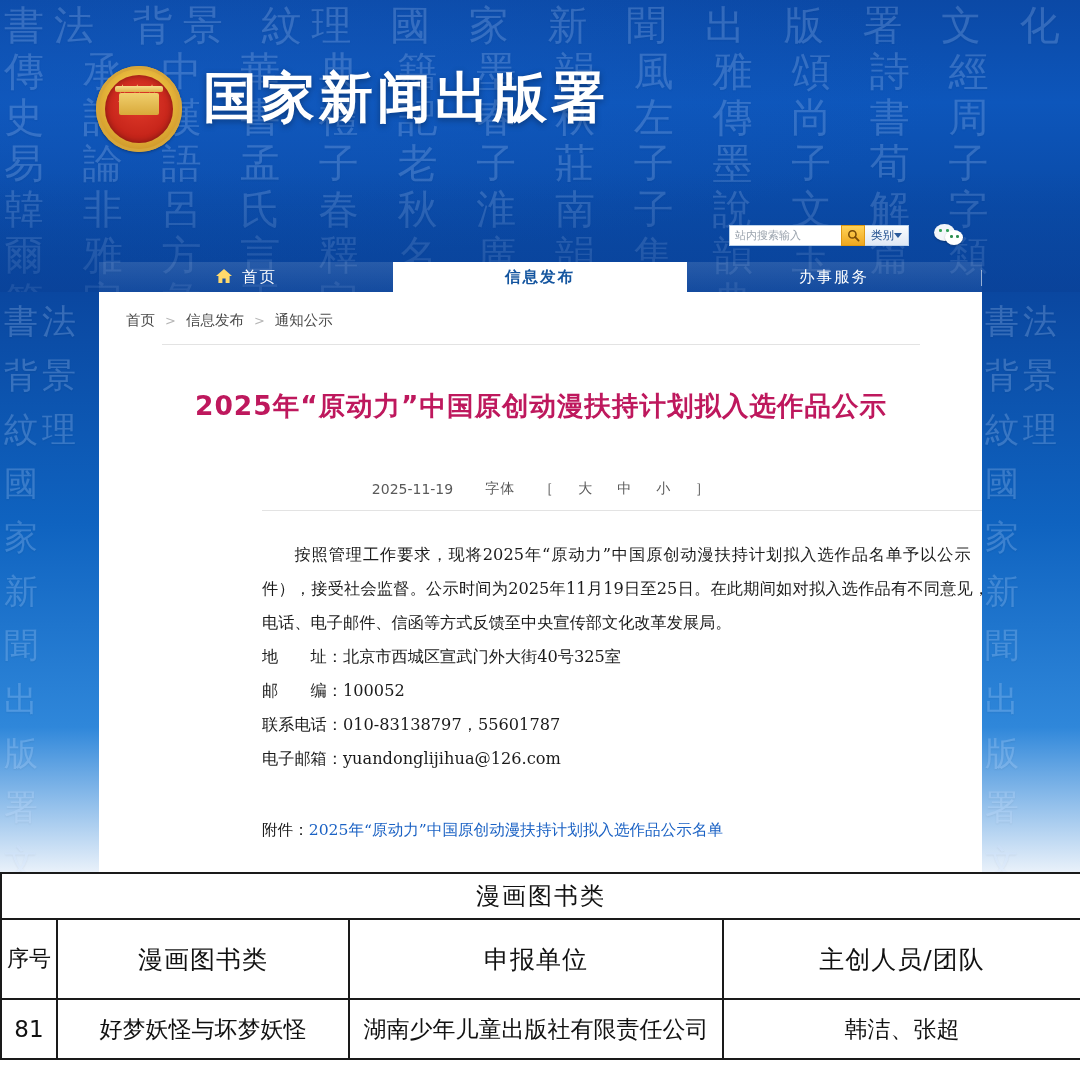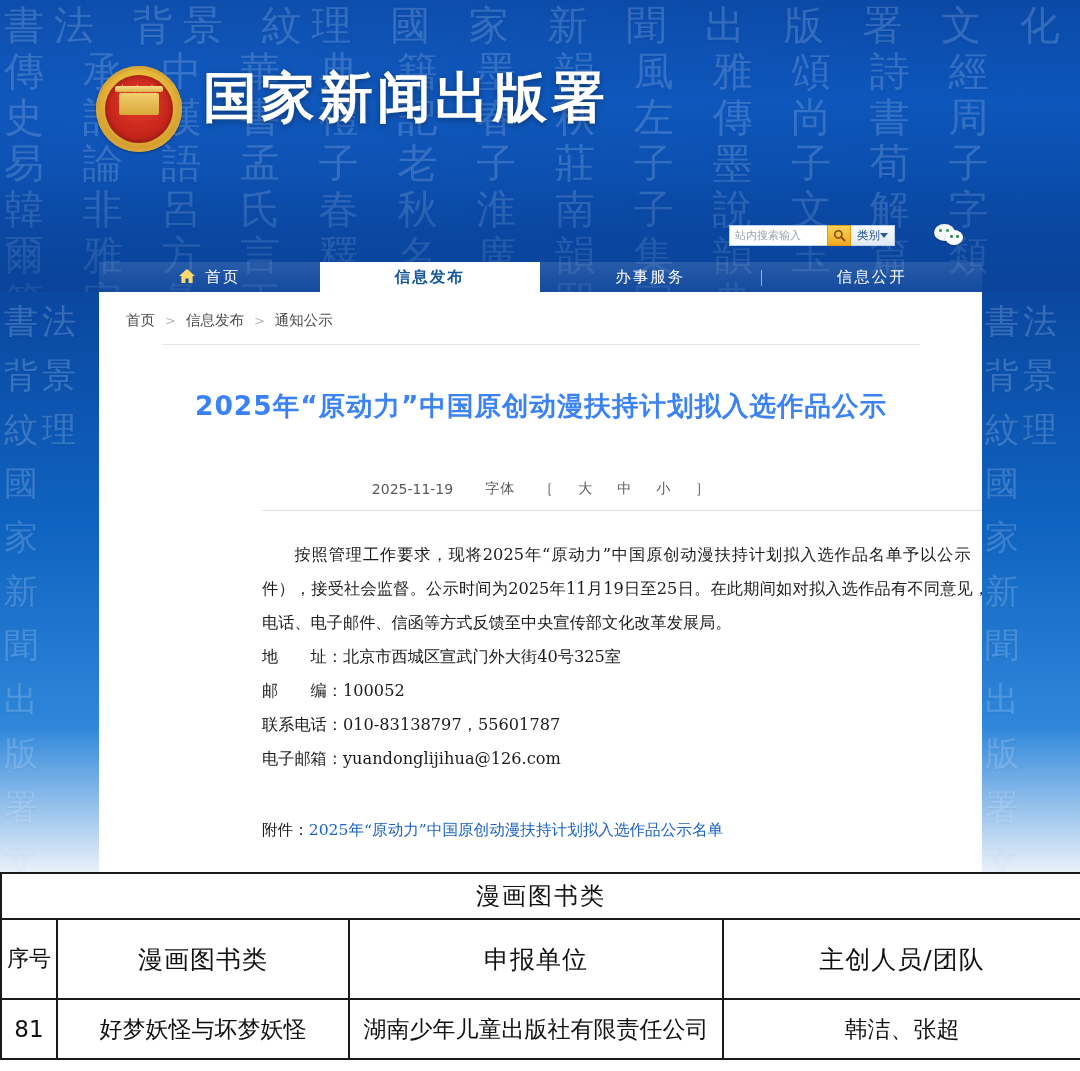--- a/index.html
+++ b/index.html
@@ -116,21 +116,21 @@
 
   
   .search-wrap {
     position: absolute;
     left: 729px; top: 225px;
     display: flex;
     align-items: center;
     height: 21px;
   }
   .search-input {
-    width: 98px; height: 21px;
+    width: 112px; height: 21px;
     border: 1px solid #bcd2ea;
     border-right: none;
     background: #ffffff;
     font-size: 11px;
     color: #333;
     padding: 0 5px;
     outline: none;
     font-family: "DejaVu Sans", "Liberation Sans", sans-serif;
   }
   .search-input::placeholder { color: #9aa3ad; }
@@ -251,21 +251,21 @@
     left: 63px; top: 52px;
     width: 758px; height: 1px;
     background: #e3e3e3;
   }
 
   .doc-title {
     position: absolute;
     left: 63px; top: 95px;
     width: 758px;
     text-align: center;
-    color: #3b82f6;
+    color: #be185d;
     font-family: "DejaVu Sans","Liberation Sans",sans-serif;
     font-size: 26.5px;
     font-weight: 700;
     letter-spacing: 1px;
     line-height: 38px;
   }
 
   .meta-row {
     position: absolute;
     left: 63px; top: 188px;
@@ -436,23 +436,20 @@
         </span>
         <span>首页</span>
       </div>
       <div class="nav-item active">
         <span>信息发布</span>
       </div>
       <div class="nav-item">
         <span>办事服务</span>
       </div>
       <div class="nav-sep"></div>
-      <div class="nav-item">
-        <span>信息公开</span>
-      </div>
     </div>
   </div>
 
   <div class="gutter-left">
     <div class="calligraphy">書法 背景 紋理 國 家 新 聞 出 版 署 文 化 傳 承 中 華 典 籍 墨 韻 風 雅 頌 詩 經 史 記 漢 書 禮 記 春 秋 左 傳 尚 書 周 易 論 語 孟 子 老 子 莊 子 墨 子 荀 子 韓 非 呂 氏 春 秋 淮 南 子 說 文 解 字 爾 雅 方 言 釋 名 廣 韻 集 韻 玉 篇 類 篇 字 彙 正 字 通 康 熙 字 典</div>
   </div>
   <div class="gutter-right">
     <div class="calligraphy">書法 背景 紋理 國 家 新 聞 出 版 署 文 化 傳 承 中 華 典 籍 墨 韻 風 雅 頌 詩 經 史 記 漢 書 禮 記 春 秋 左 傳 尚 書 周 易 論 語 孟 子 老 子 莊 子 墨 子 荀 子 韓 非 呂 氏 春 秋 淮 南 子 說 文 解 字 爾 雅 方 言 釋 名 廣 韻 集 韻 玉 篇 類 篇 字 彙 正 字 通 康 熙 字 典</div>
   </div>
 

